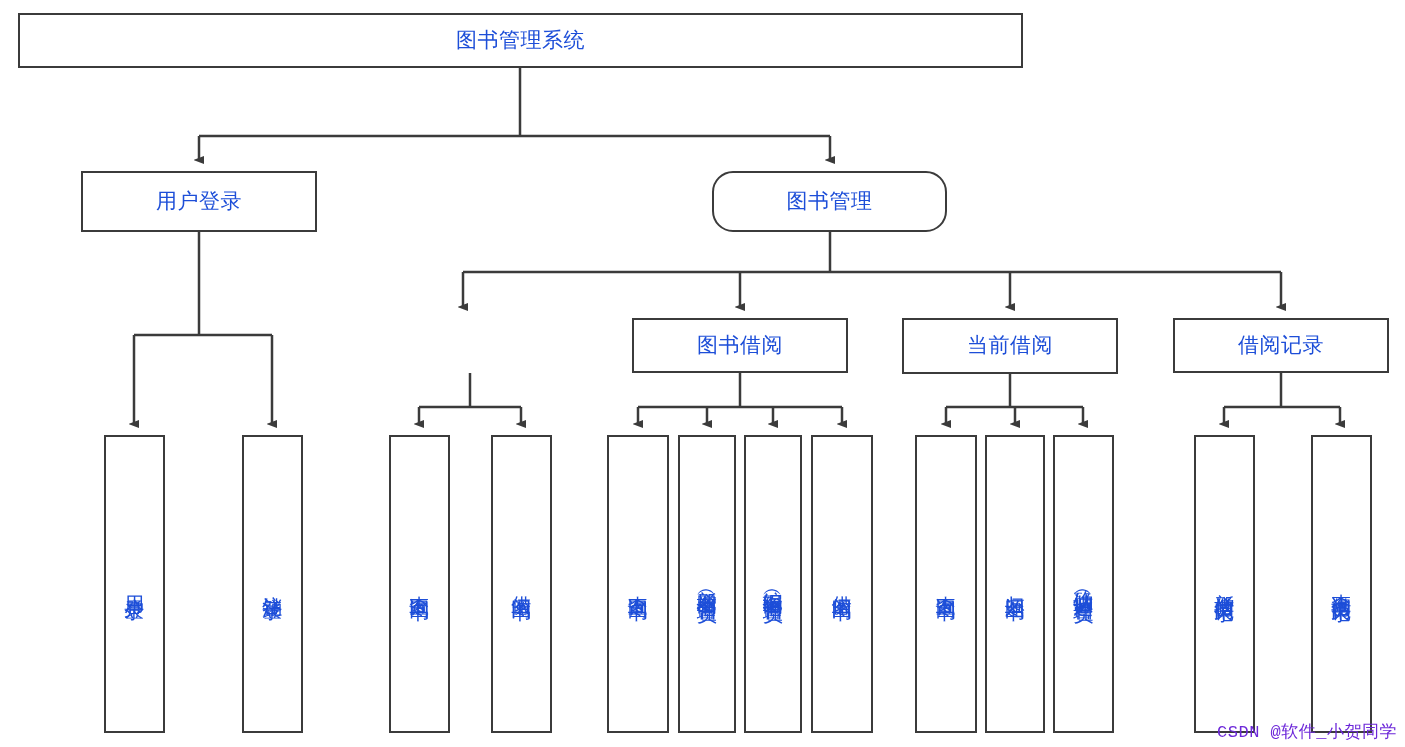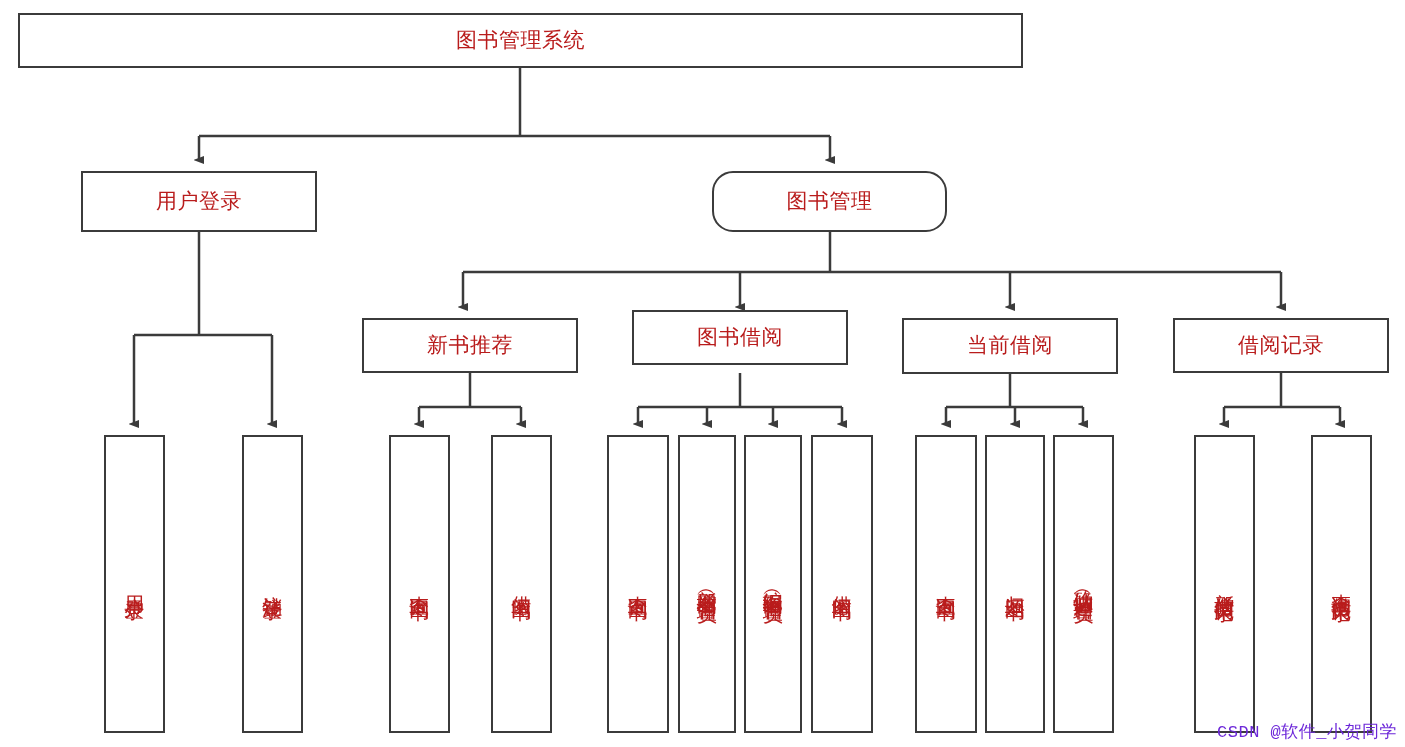--- a/index.html
+++ b/index.html
@@ -23,21 +23,21 @@
     top: 0;
     width: 1405px;
     height: 747px;
     pointer-events: none;
   }
   .node {
     position: absolute;
     box-sizing: border-box;
     border: 2.5px solid #3b3b3b;
     background: #ffffff;
-    color: #b91c1c;
+    color: #1d4ed8;
     display: flex;
     align-items: center;
     justify-content: center;
     text-align: center;
     line-height: 1.22;
   }
   .node.horiz {
     font-size: 21px;
     letter-spacing: 0.5px;
   }
@@ -126,24 +126,21 @@
     <span>图书管理系统</span>
   </div>
 
   <div class="node horiz" style="left:81px; top:171px; width:236px; height:61px;">
     <span>用户登录</span>
   </div>
   <div class="node horiz" style="left:712px; top:171px; width:235px; height:61px;border-radius:21px;">
     <span>图书管理</span>
   </div>
 
-  <div class="node horiz" style="left:362px; top:318px; width:216px; height:55px;">
-    <span>新书推荐</span>
-  </div>
-  <div class="node horiz" style="left:632px; top:310px; width:216px; height:55px;">
+  <div class="node horiz" style="left:632px; top:318px; width:216px; height:55px;">
     <span>图书借阅</span>
   </div>
   <div class="node horiz" style="left:902px; top:318px; width:216px; height:56px;">
     <span>当前借阅</span>
   </div>
   <div class="node horiz" style="left:1173px; top:318px; width:216px; height:55px;font-family:Liberation Serif, serif;">
     <span>借阅记录</span>
   </div>
 
   <div class="node vert" style="left:104px; top:435px; width:61px; height:298px;">

